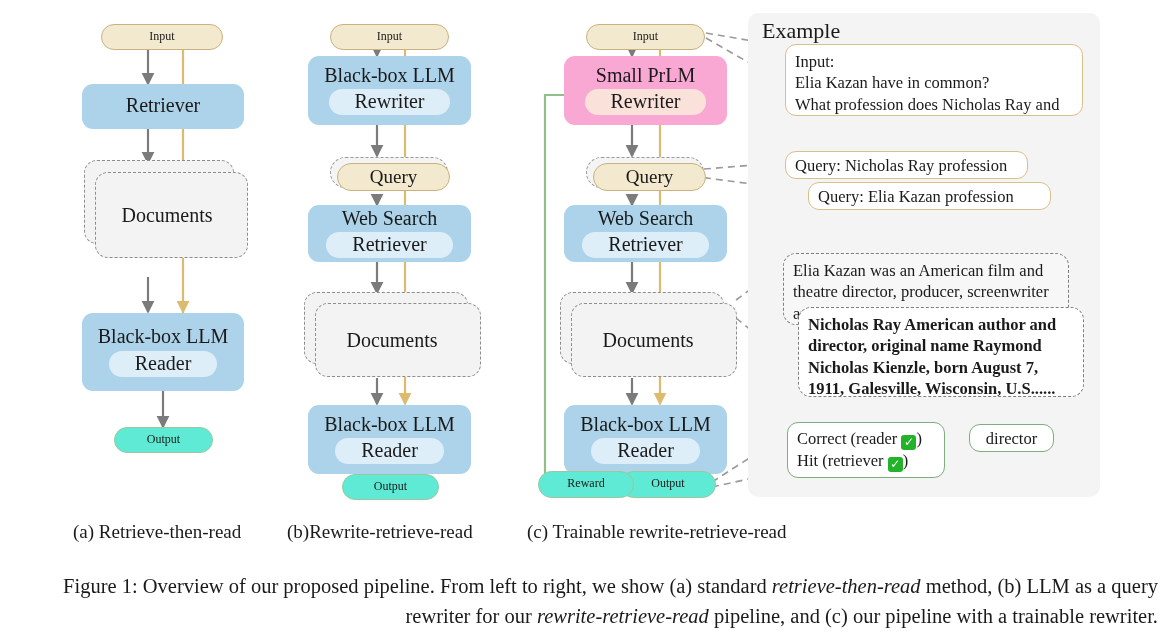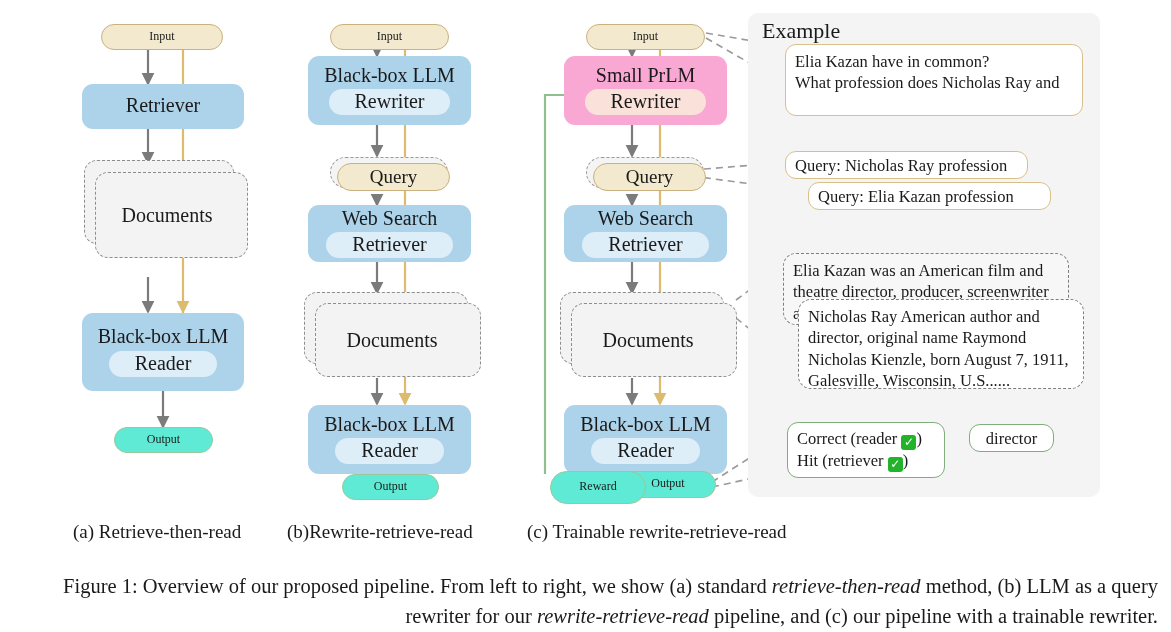--- a/index.html
+++ b/index.html
@@ -226,47 +226,48 @@
 
   <div class="node proc" style="left:564px;top:405px;width:163px;height:69px;">
     <span>Black-box LLM</span>
     <span class="sub">Reader</span>
   </div>
 
   <div class="node pill green" style="left:620px;top:471px;width:96px;height:27px;">
     <span>Output</span>
   </div>
 
-  <div class="node pill green" style="left:550px;top:471px;width:96px;height:33px;">
+  <div class="node pill green" style="left:538px;top:471px;width:96px;height:27px;">
     <span>Reward</span>
   </div>
 
   <div class="subcap" style="left:527px;top:521px;">(c) Trainable rewrite-retrieve-read</div>
 
   <div id="example-panel"></div>
   <div id="example-title">Example</div>
 
   <div class="callout" style="left:785px;top:44px;width:298px;height:72px;">
+    <div>Input:</div>
     <div>Elia Kazan have in common?</div>
     <div>What profession does Nicholas Ray and</div>
   </div>
 
   <div class="callout" style="left:785px;top:151px;width:243px;height:28px;padding:3px 9px;">
     <div>Query: Nicholas Ray profession</div>
   </div>
 
   <div class="callout" style="left:808px;top:182px;width:243px;height:28px;padding:3px 9px;">
     <div>Query: Elia Kazan profession</div>
   </div>
 
   <div class="callout dash" style="left:783px;top:253px;width:286px;height:72px;background:#f7f7f7;">
     <div>Elia Kazan was an American film and theatre director, producer, screenwriter and actor, described  ......</div>
   </div>
 
-  <div class="callout dash" style="left:798px;top:299px;width:286px;height:90px;">
+  <div class="callout dash" style="left:798px;top:307px;width:286px;height:90px;font-weight:bold;">
     <div>Nicholas Ray American author and director, original name Raymond Nicholas Kienzle, born August 7, 1911, Galesville, Wisconsin, U.S......</div>
   </div>
 
   <div class="callout greenb" style="left:787px;top:422px;width:158px;height:56px;padding:5px 9px;">
     <div>
       <span>Correct (reader </span><span class="chk">✓</span><span>)</span>
     </div>
     <div>
       <span>Hit (retriever </span><span class="chk">✓</span><span>)</span>
     </div>

